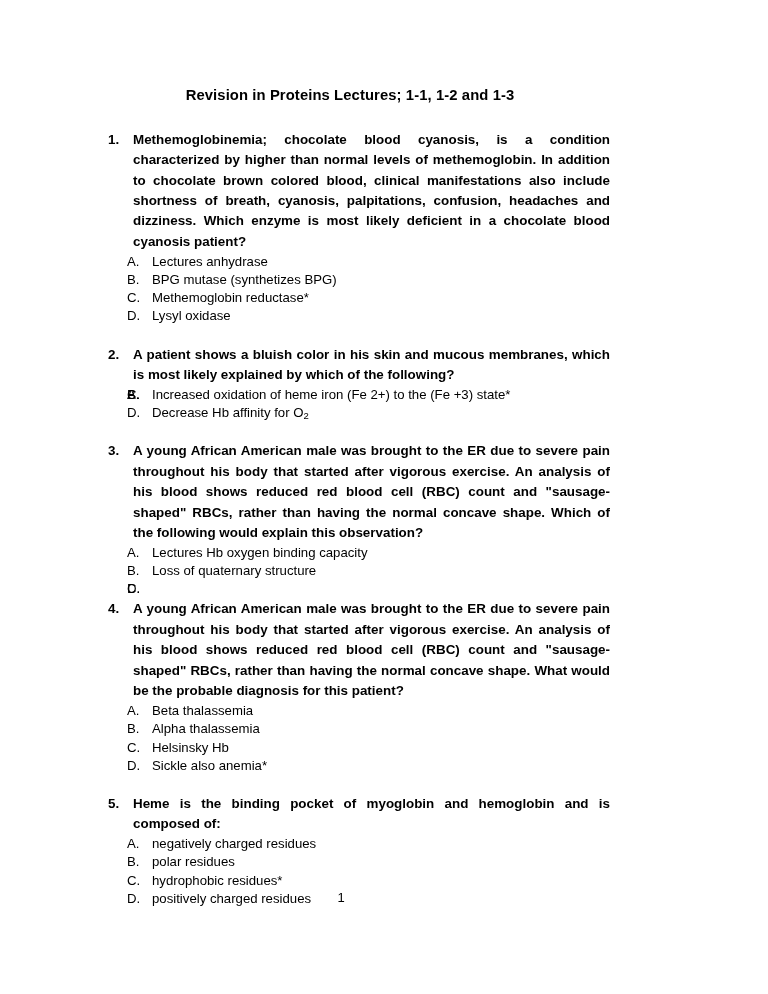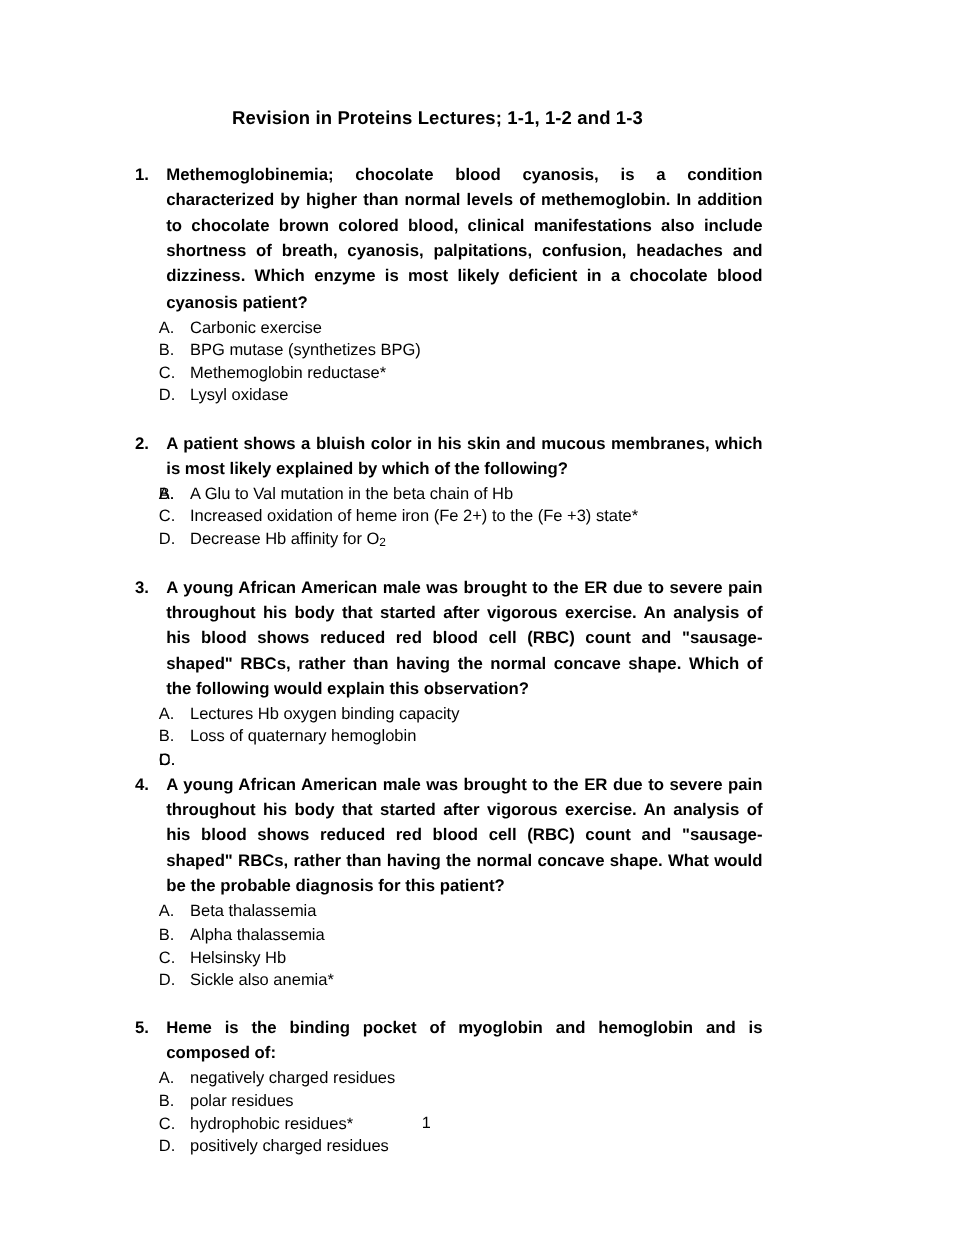--- a/index.html
+++ b/index.html
@@ -105,46 +105,46 @@
 
   <h1 class="doc-title">Revision in Proteins Lectures; 1-1, 1-2 and 1-3</h1>
 
   <div id="questions-container">
       <div class="question-block">
         <p class="q-stem">
           <span class="q-num">1.</span>
           <span class="q-text">Methemoglobinemia; chocolate blood cyanosis, is a condition characterized by higher than normal levels of methemoglobin. In addition to chocolate brown colored blood, clinical manifestations also include shortness of breath, cyanosis, palpitations, confusion, headaches and dizziness. Which enzyme is most likely deficient in a chocolate blood cyanosis patient?</span>
         </p>
         <ul class="options">
-          <li class="option"><span class="opt-letter">A.</span><span class="opt-text">Carbonic exercise</span></li>
+          <li class="option"><span class="opt-letter">A.</span><span class="opt-text">Lectures anhydrase</span></li>
           <li class="option"><span class="opt-letter">B.</span><span class="opt-text">BPG mutase (synthetizes BPG)</span></li>
           <li class="option"><span class="opt-letter">C.</span><span class="opt-text">Methemoglobin reductase*</span></li>
           <li class="option"><span class="opt-letter">D.</span><span class="opt-text">Lysyl oxidase</span></li>
         </ul>
       </div>
       <div class="question-block">
         <p class="q-stem">
           <span class="q-num">2.</span>
           <span class="q-text">A patient shows a bluish color in his skin and mucous membranes, which is most likely explained by which of the following?</span>
         </p>
         <ul class="options">
           <li class="option"><span class="opt-letter">A.</span></li>
-          <li class="option"><span class="opt-letter">B.</span><span class="opt-text">A Glu to Val mutation in the beta chain of Hb</span></li>
+          <li class="option"><span class="opt-letter">B.</span></li>
           <li class="option"><span class="opt-letter">C.</span><span class="opt-text">Increased oxidation of heme iron (Fe 2+) to the (Fe +3) state*</span></li>
           <li class="option"><span class="opt-letter">D.</span><span class="opt-text">Decrease Hb affinity for O</span><sub>2</sub></li>
         </ul>
       </div>
       <div class="question-block">
         <p class="q-stem">
           <span class="q-num">3.</span>
           <span class="q-text">A young African American male was brought to the ER due to severe pain throughout his body that started after vigorous exercise. An analysis of his blood shows reduced red blood cell (RBC) count and "sausage-shaped" RBCs, rather than having the normal concave shape. Which of the following would explain this observation?</span>
         </p>
         <ul class="options">
           <li class="option"><span class="opt-letter">A.</span><span class="opt-text">Lectures Hb oxygen binding capacity</span></li>
-          <li class="option"><span class="opt-letter">B.</span><span class="opt-text">Loss of quaternary hemoglobin</span></li>
+          <li class="option"><span class="opt-letter">B.</span><span class="opt-text">Loss of quaternary structure</span></li>
           <li class="option"><span class="opt-letter">C.</span></li>
           <li class="option"><span class="opt-letter">D.</span></li>
         </ul>
       </div>
       <div class="question-block">
         <p class="q-stem">
           <span class="q-num">4.</span>
           <span class="q-text">A young African American male was brought to the ER due to severe pain throughout his body that started after vigorous exercise. An analysis of his blood shows reduced red blood cell (RBC) count and "sausage-shaped" RBCs, rather than having the normal concave shape. What would be the probable diagnosis for this patient?</span>
         </p>
         <ul class="options">

